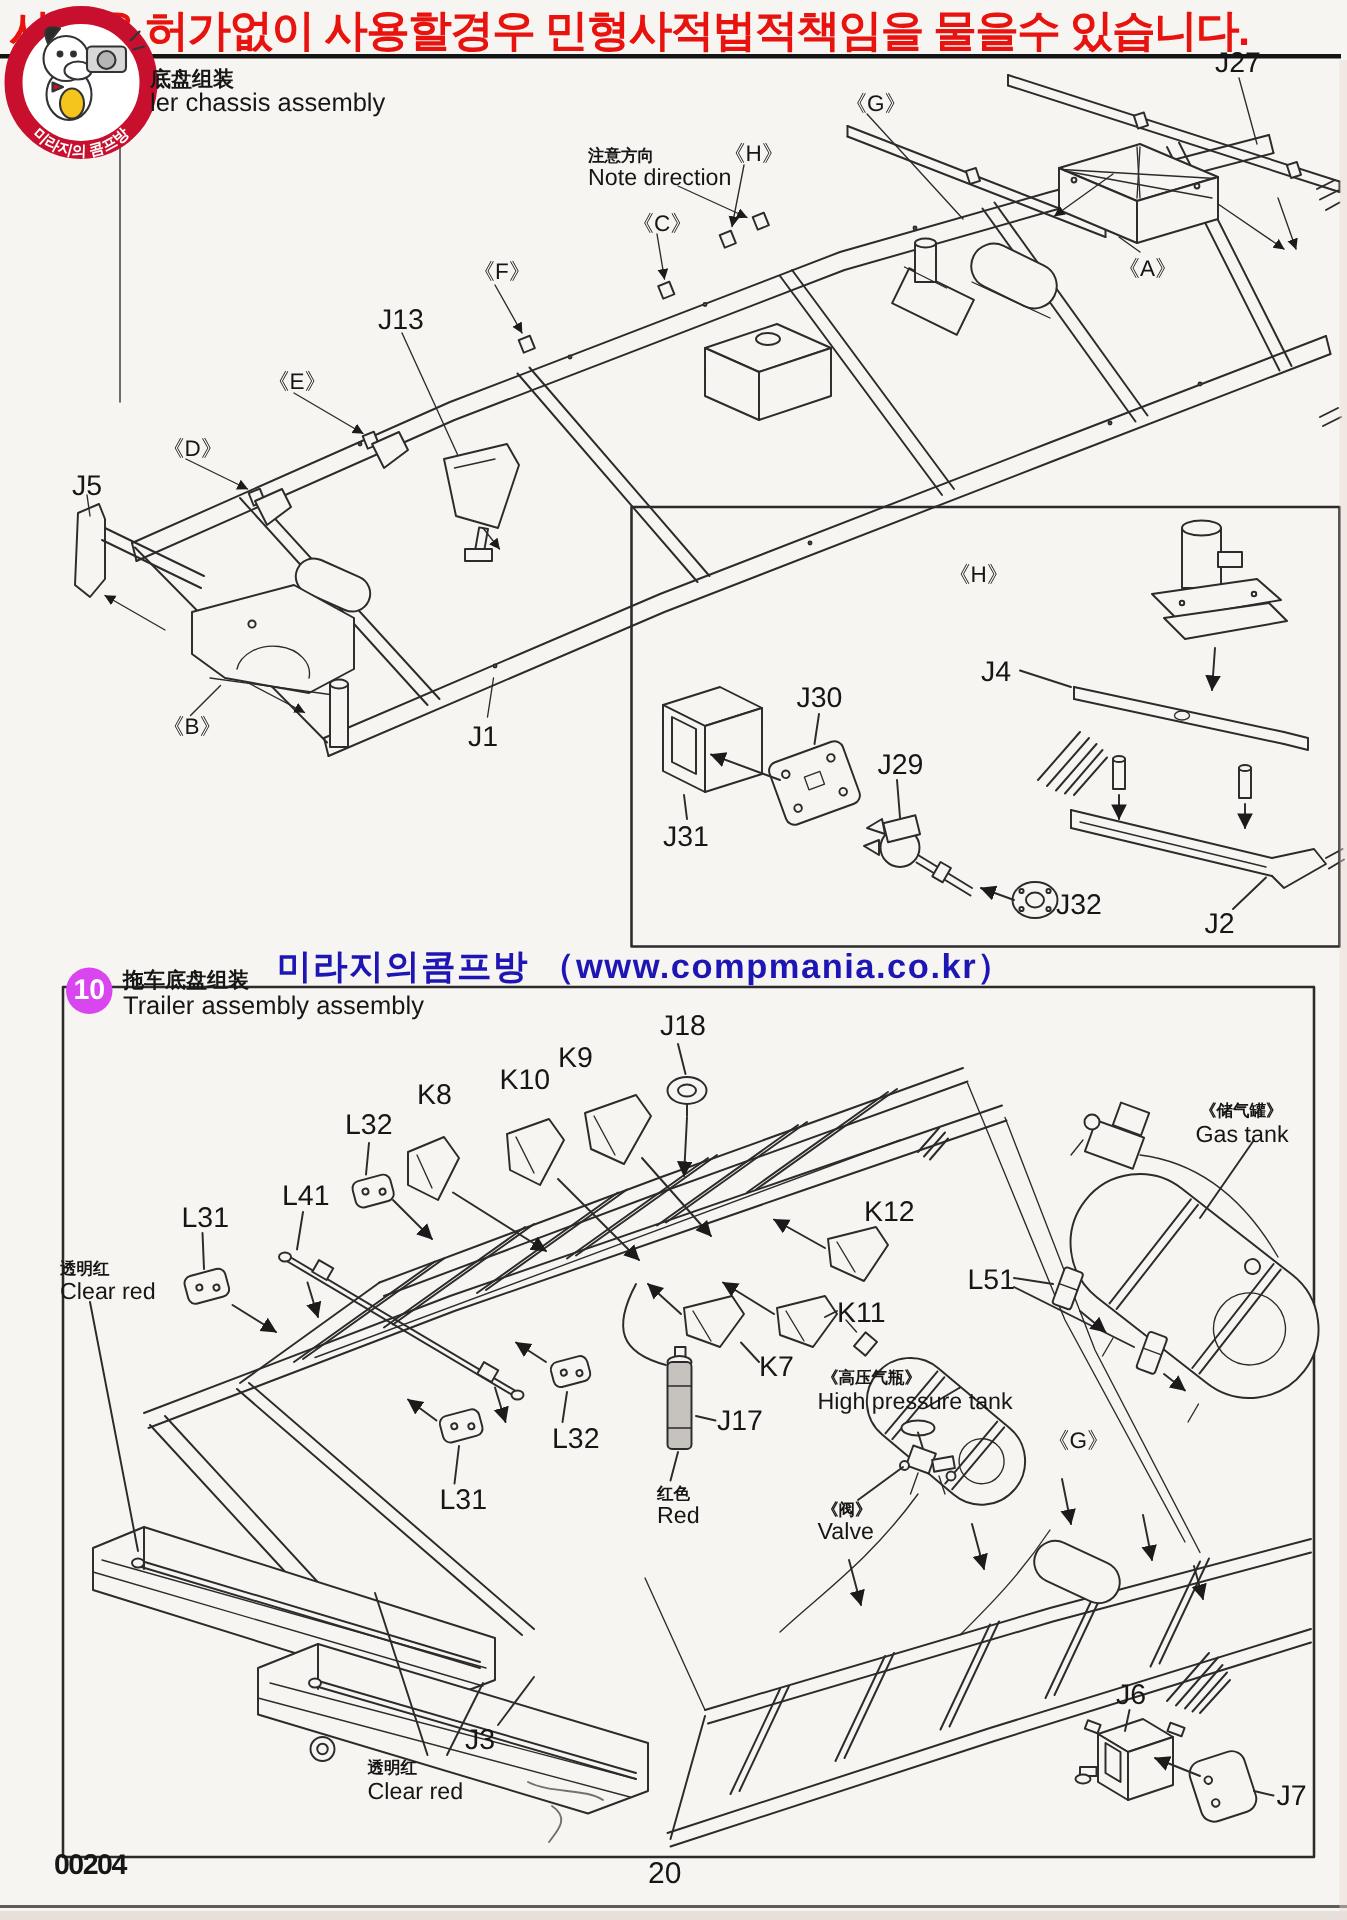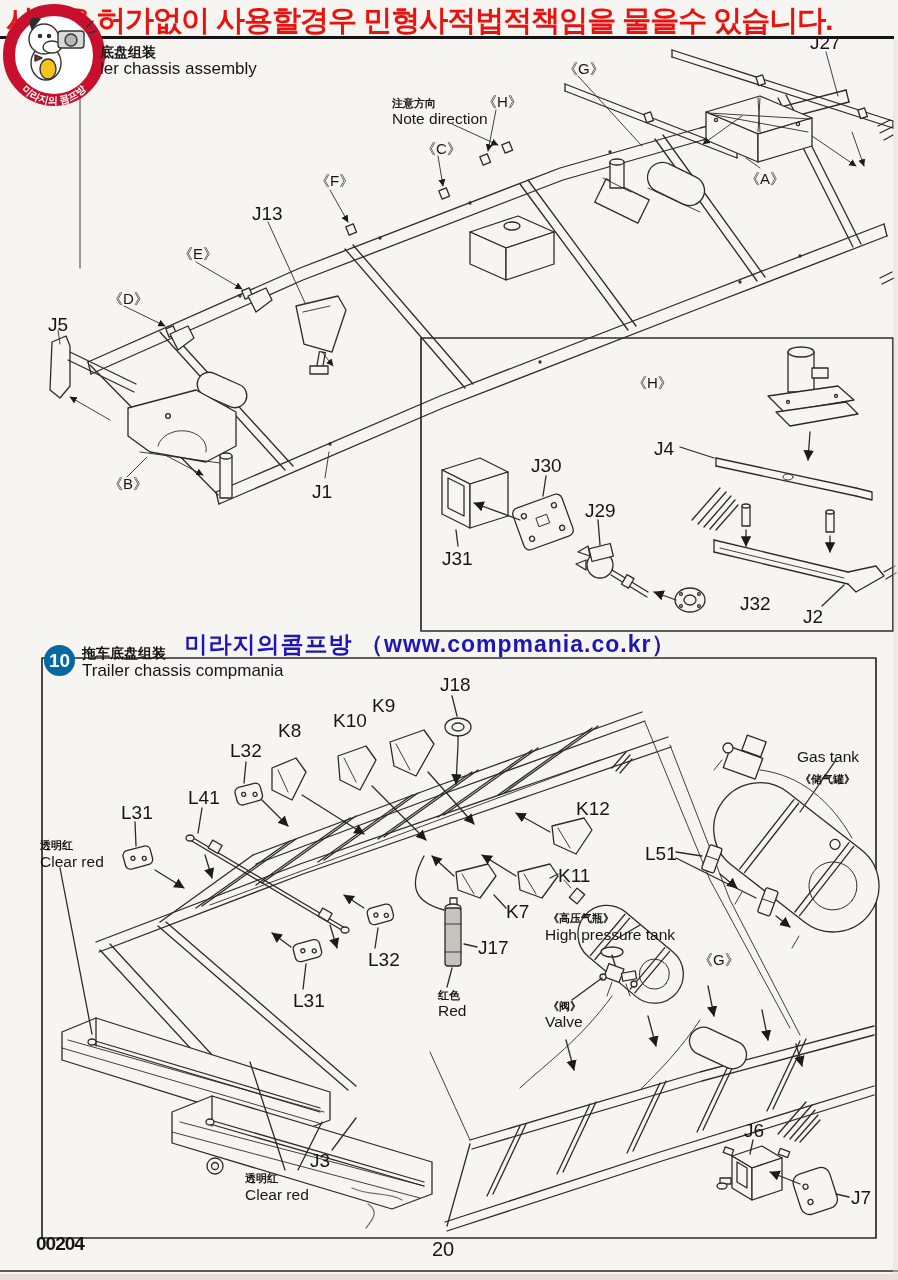--- a/index.html
+++ b/index.html
@@ -12,21 +12,21 @@
   .edge-r{right:0;top:40px;width:5px;height:1234px;background:#e9d6d2;opacity:.45;}
   .edge-b{left:0;top:1274px;width:898px;height:6px;background:#d9c9c6;opacity:.5;}
   .pn{font-size:19px;}
   .bk{font-size:15px;}
   .cnote{font-size:11px;font-weight:bold;}
   .enote{font-size:15.5px;}
   .title-cn{font-size:14px;font-weight:bold;}
   .title-en{font-size:17px;}
   .wm{left:150px;top:629px;width:560px;text-align:center;font-size:23px;font-weight:bold;
       color:#1d16b5;letter-spacing:1px;}
-  .stepnum{left:44px;top:645px;width:31px;height:31px;background:#0369a1;color:#fff;border-radius:50%;
+  .stepnum{left:44px;top:645px;width:31px;height:31px;background:#d946ef;color:#fff;border-radius:50%;
            font-size:19px;font-weight:bold;text-align:center;line-height:31px;}
   .kitno{left:36px;top:1233px;font-size:19px;font-weight:bold;letter-spacing:-1px;}
   .pageno{left:432px;top:1238px;font-size:20px;font-weight:normal;}
   .art{position:absolute;left:0;top:0;}
   .art line,.art path,.art polygon,.art rect,.art ellipse,.art circle,.art polyline{
       stroke:#2b2b2b;stroke-width:1.3;fill:none;stroke-linecap:round;stroke-linejoin:round;}
   .art .f{fill:#f7f5f1;}
   .art .g{fill:#c6c2be;}
   .art .thin{stroke-width:.9;}
   .art .t2{stroke-width:1.7;}
@@ -613,39 +613,39 @@
   <div class="abs bk" style="left:108px;top:290px">《D》</div>
   <div class="abs pn" style="left:48px;top:314px">J5</div>
   <div class="abs bk" style="left:108px;top:475px">《B》</div>
   <div class="abs pn" style="left:312px;top:481px">J1</div>
 
   <div class="abs bk" style="left:632px;top:374px">《H》</div>
   <div class="abs pn" style="left:654px;top:438px">J4</div>
   <div class="abs pn" style="left:442px;top:548px">J31</div>
   <div class="abs pn" style="left:531px;top:455px">J30</div>
   <div class="abs pn" style="left:585px;top:500px">J29</div>
-  <div class="abs pn" style="left:740px;top:593px">J32</div>
+  <div class="abs pn" style="left:704px;top:593px">J32</div>
   <div class="abs pn" style="left:803px;top:606px">J2</div>
 
   <div class="abs wm">미라지의콤프방 （www.compmania.co.kr）</div>
 
   <div class="abs stepnum">10</div>
   <div class="abs title-cn" style="left:82px;top:645px">拖车底盘组装</div>
-  <div class="abs title-en" style="left:82px;top:661px">Trailer chassis compmania</div>
+  <div class="abs title-en" style="left:82px;top:661px">Trailer assembly assembly</div>
 
   <div class="abs pn" style="left:440px;top:674px">J18</div>
   <div class="abs pn" style="left:372px;top:695px">K9</div>
   <div class="abs pn" style="left:333px;top:710px">K10</div>
   <div class="abs pn" style="left:278px;top:720px">K8</div>
   <div class="abs pn" style="left:230px;top:740px">L32</div>
   <div class="abs pn" style="left:188px;top:787px">L41</div>
   <div class="abs pn" style="left:121px;top:802px">L31</div>
   <div class="abs cnote" style="left:40px;top:838px">透明红</div>
   <div class="abs enote" style="left:40px;top:853px">Clear red</div>
-  <div class="abs cnote" style="left:800px;top:772px">《储气罐》</div>
+  <div class="abs cnote" style="left:800px;top:733px">《储气罐》</div>
   <div class="abs enote" style="left:797px;top:748px">Gas tank</div>
   <div class="abs pn" style="left:645px;top:843px">L51</div>
   <div class="abs pn" style="left:576px;top:798px">K12</div>
   <div class="abs pn" style="left:558px;top:865px">K11</div>
   <div class="abs pn" style="left:506px;top:901px">K7</div>
   <div class="abs cnote" style="left:548px;top:911px">《高压气瓶》</div>
   <div class="abs enote" style="left:545px;top:926px">High pressure tank</div>
   <div class="abs bk" style="left:698px;top:951px">《G》</div>
   <div class="abs cnote" style="left:548px;top:999px">《阀》</div>
   <div class="abs enote" style="left:545px;top:1013px">Valve</div>

